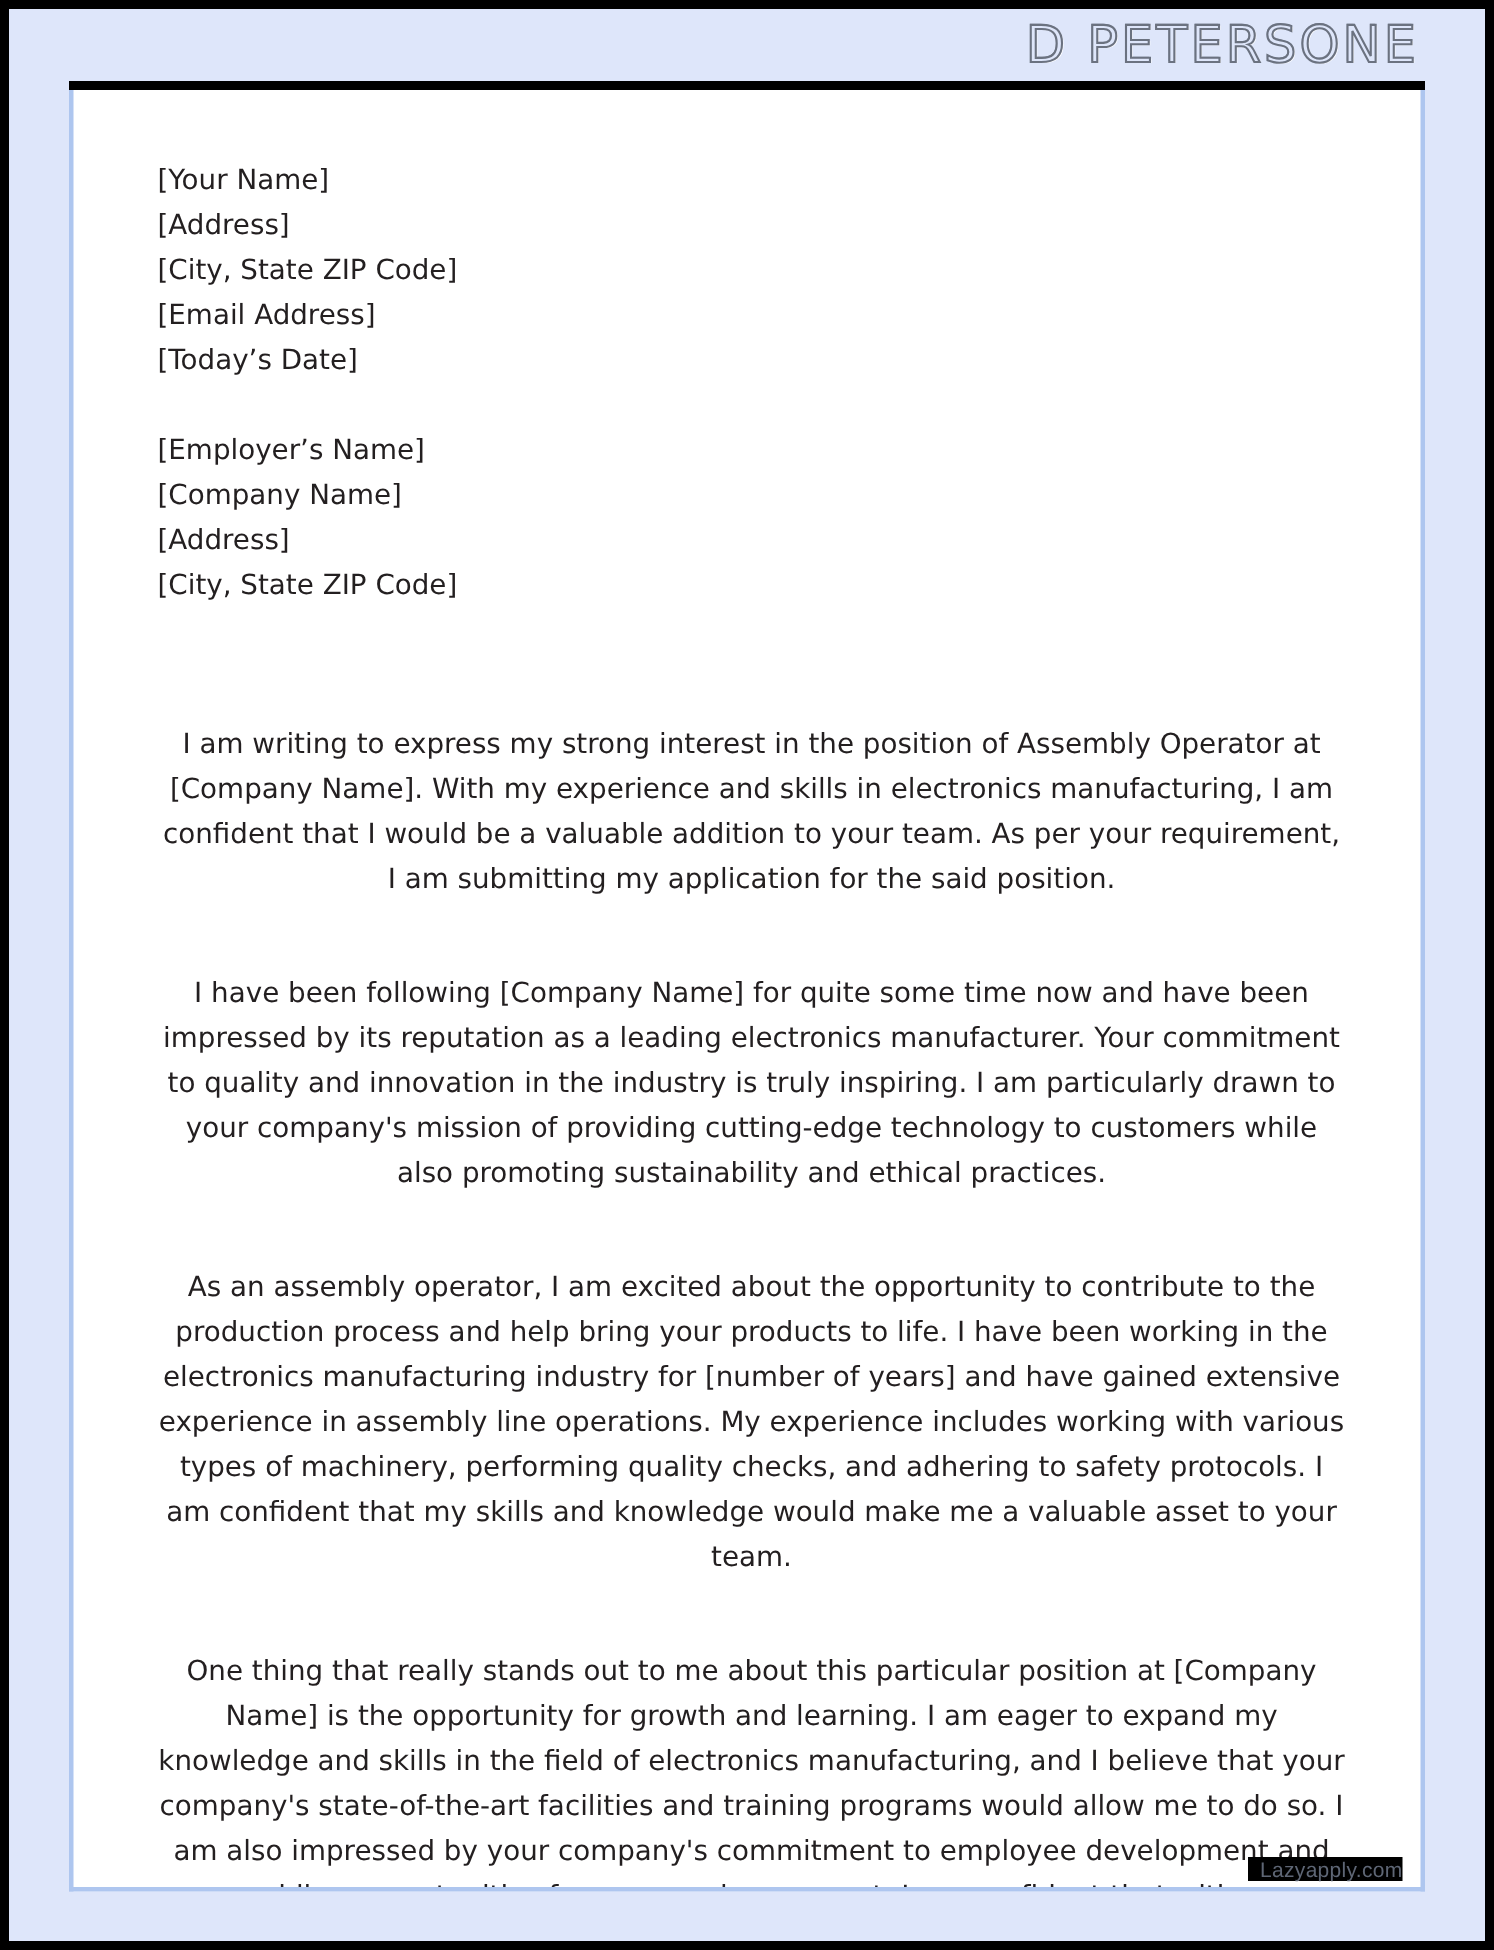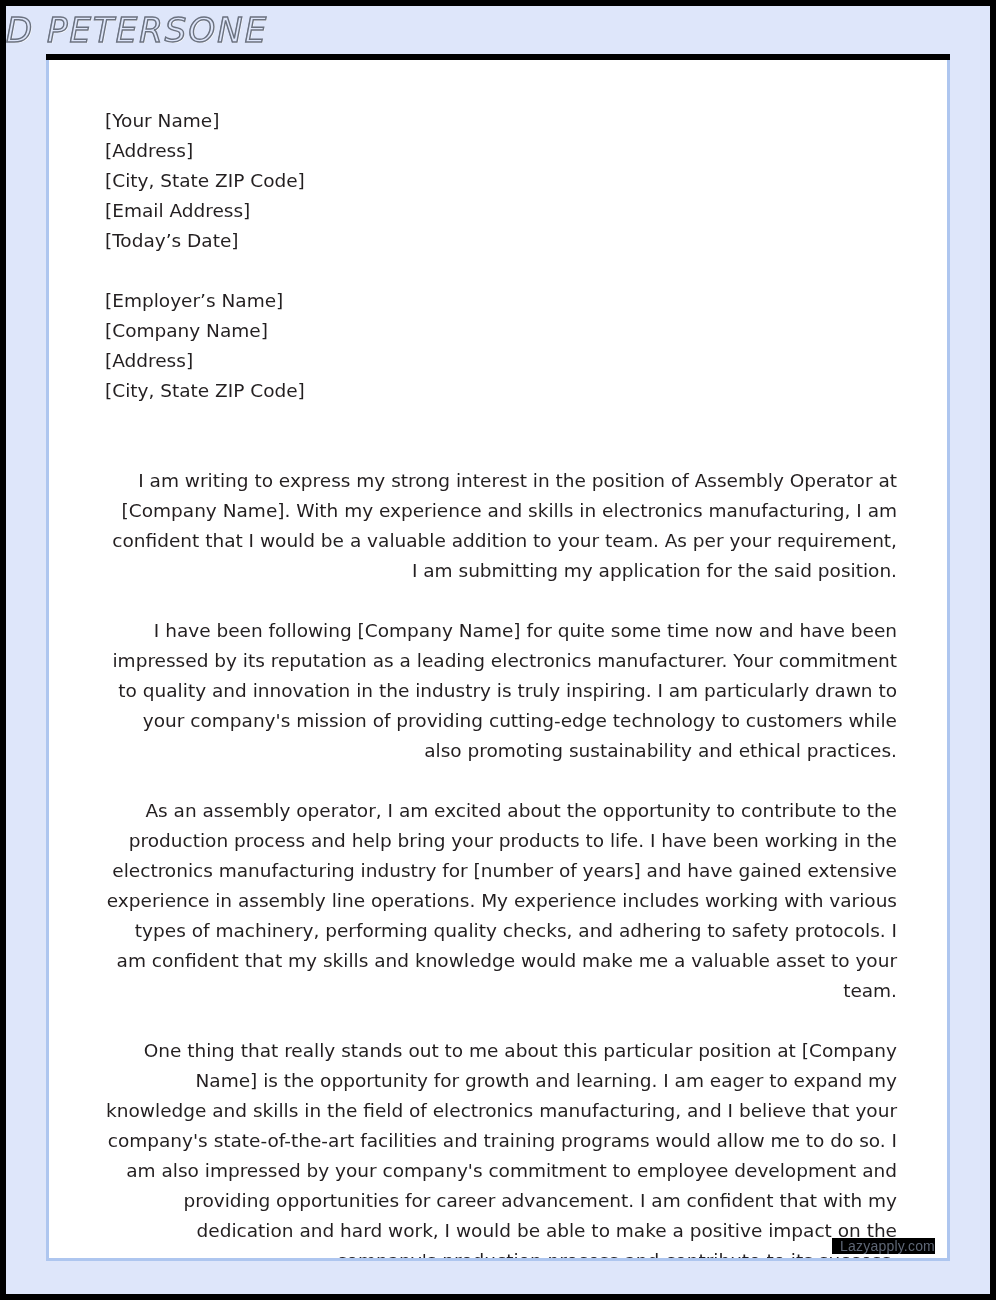--- a/index.html
+++ b/index.html
@@ -38,22 +38,22 @@
 
   
   .letterhead {
     position: absolute;
     left: 0;
     top: 0;
     width: 984px;
     height: 48px;
     display: flex;
     align-items: center;
+    justify-content: flex-end;
     padding-right: 44px;
-    font-style: italic;
   }
 
   .letterhead-title {
     font-family: "DejaVu Sans", sans-serif;
     font-size: 34px;
     font-weight: 400;
     letter-spacing: 2px;
     line-height: 34px;
     color: #dee6fa;
     -webkit-text-stroke: 1.4px #6b7280;
@@ -105,21 +105,22 @@
 
   .addr-block {
     white-space: pre-line;
   }
 
   .block-gap { height: 30px; }
 
   .salutation { }
 
   .para {
-    text-align: right;
+    text-align: center;
+    margin-top: 16px;
   }
 
   
   .watermark {
     position: absolute;
     right: 12px;
     bottom: 4px;
     font-family: Liberation Sans, sans-serif;
     font-size: 14px;
     color: #5e6675;

